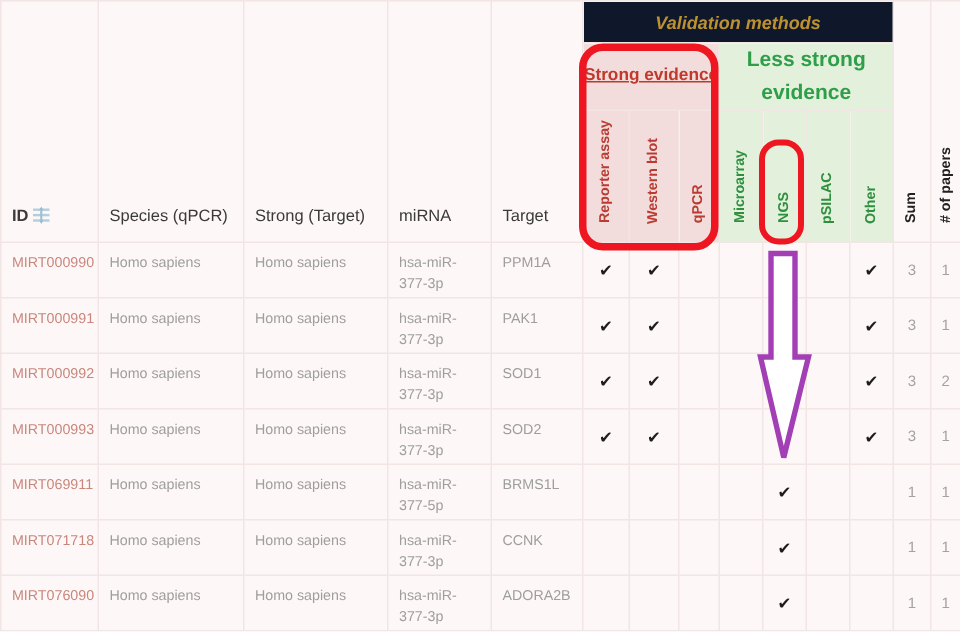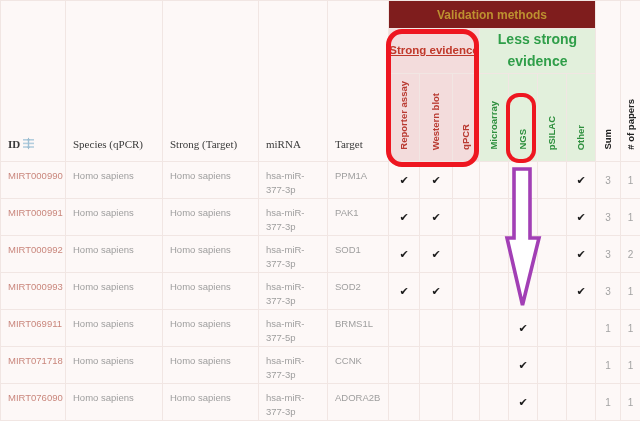--- a/index.html
+++ b/index.html
@@ -1,25 +1,25 @@
 <!DOCTYPE html>
 <html><head>
 <meta charset="utf-8">
 <style>
   html,body{margin:0;padding:0;}
   body{font-family:"Liberation Sans","DejaVu Sans",sans-serif;background:#fff;}
   #app{position:relative;width:640px;height:421px;background:#fdf8f7;overflow:hidden;}
   table{border-collapse:collapse;table-layout:fixed;width:640px;position:absolute;top:0;left:0;}
   th,td{border:1px solid #f1e6e3;margin:0;overflow:hidden;box-sizing:border-box;}
   
-  th.lhead{vertical-align:bottom;text-align:left;padding:0 4px 9px 7px;font-size:11px;font-weight:400;color:#3a3a3a;line-height:1.5;background:#fdf8f7;font-family:Liberation Serif, serif;}
+  th.lhead{vertical-align:bottom;text-align:left;padding:0 4px 9px 7px;font-size:11px;font-weight:400;color:#3a3a3a;line-height:1.5;background:#fdf8f7;}
   th.lhead.idh{font-weight:700;white-space:nowrap;}
   .idwrap{display:flex;align-items:center;gap:2px;}
   
-  th.valhdr{background:#7f1d1d;color:#bd9130;font-size:12px;font-weight:700;text-align:center;vertical-align:middle;padding:0;}
+  th.valhdr{background:#0f172a;color:#bd9130;font-size:12px;font-weight:700;text-align:center;vertical-align:middle;padding:0;font-style:italic;}
   th.strongband{background:#f3dcdc;color:#c0392b;font-size:11.5px;font-weight:700;text-align:center;vertical-align:middle;line-height:1.55;padding:0;text-decoration:underline;}
   th.lessband{background:#e2f0dc;color:#2f9e49;font-size:14px;font-weight:700;text-align:center;vertical-align:middle;line-height:1.55;padding:0;}
   
   th.rotcell{vertical-align:bottom;text-align:center;padding:0 0 7px 0;}
   th.bg-strong{background:#f3dcdc;}
   th.bg-less{background:#e2f0dc;}
   th.bg-plain{background:#fdf8f7;}
   .rot{writing-mode:vertical-rl;transform:rotate(180deg);white-space:nowrap;font-size:9.5px;font-weight:700;display:inline-block;line-height:1;}
   .t-strong{color:#b93b32;}
   .t-less{color:#2e8f3e;}

